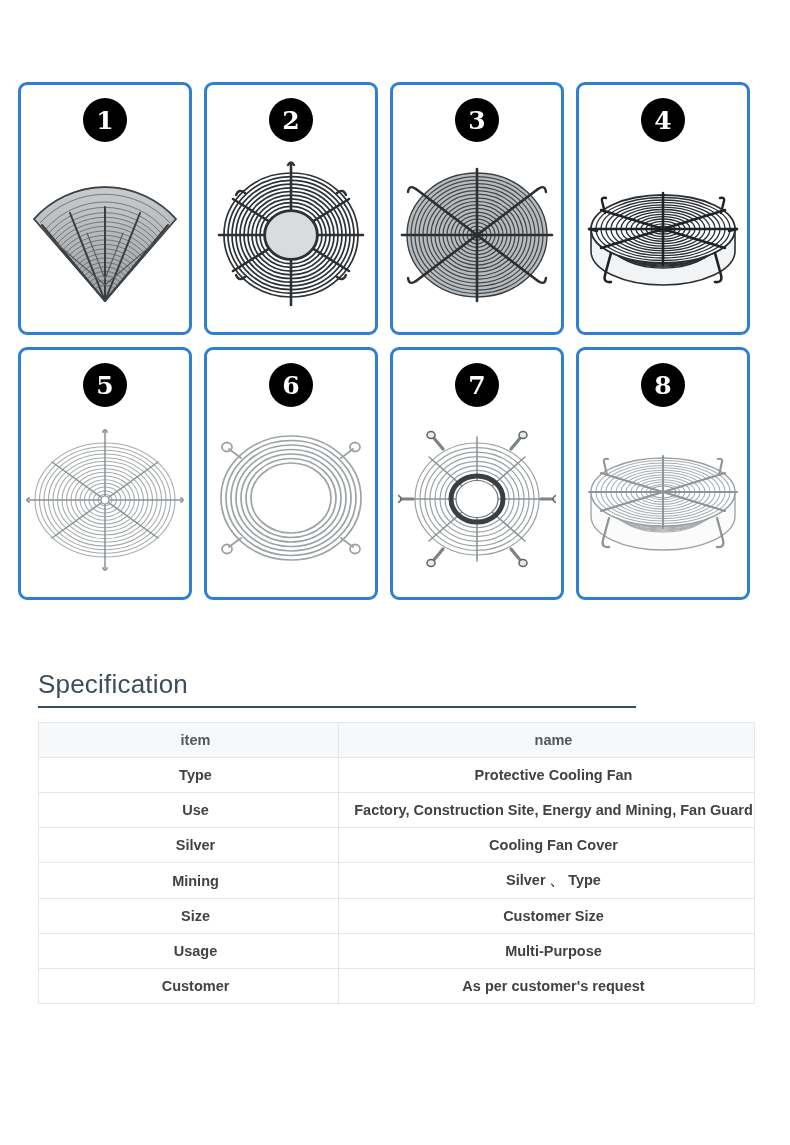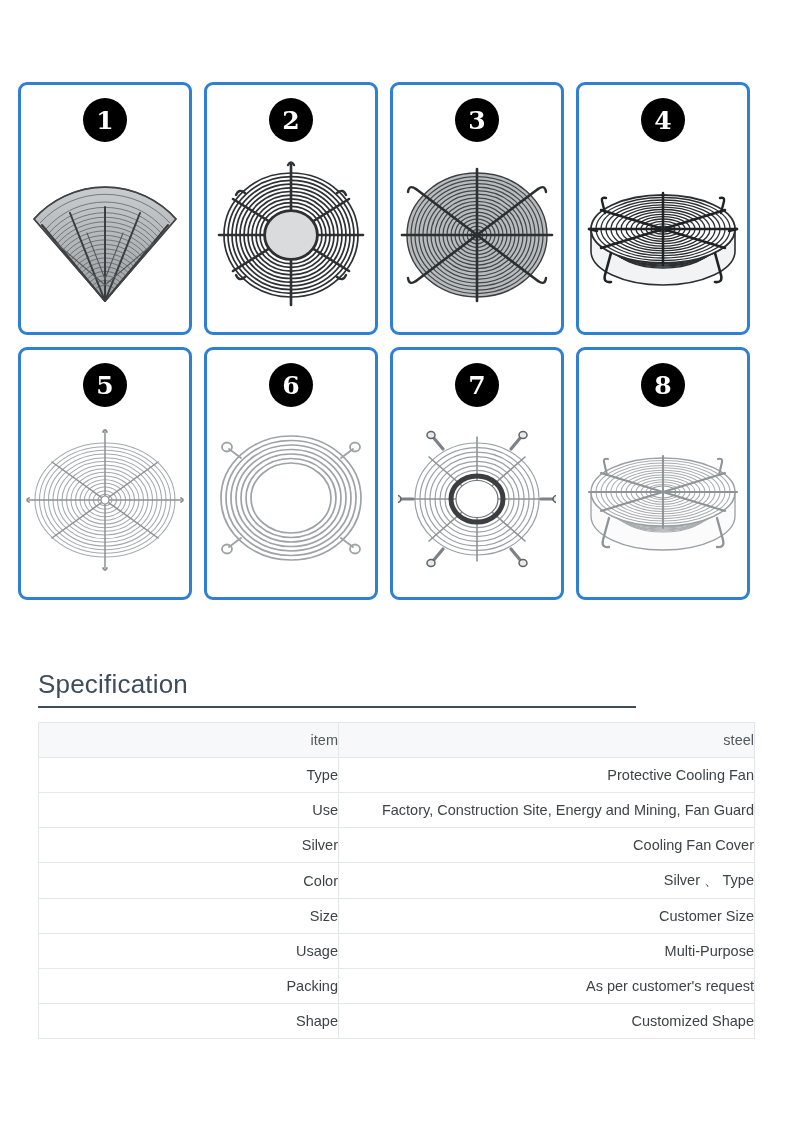--- a/index.html
+++ b/index.html
@@ -87,22 +87,22 @@
   }
   .spec-table {
     margin: 14px 36px 0 38px;
     border-collapse: collapse;
     width: 716px;
     table-layout: fixed;
   }
   .spec-table th,
   .spec-table td {
     border: 1px solid #e4e7e9;
-    font-weight: normal;
-    text-align: right;
+    font-weight: bold;
+    text-align: center;
     font-size: 14.5px;
     color: #3f4346;
     padding: 8px 0 8px 14px;
     height: 18px;
     vertical-align: middle;
     white-space: nowrap;
     overflow: hidden;
     text-overflow: ellipsis;
   }
   .spec-table th { background: #f6f8f9; color: #53585c; }
@@ -471,51 +471,47 @@
   <div class="spec-rule"></div>
 
   <table class="spec-table">
     <colgroup>
         <col class="col-item">
         <col class="col-value">
       </colgroup>
     <thead>
       <tr>
         <th>item</th>
-        <th>steel</th>
+        <th>name</th>
       </tr>
     </thead>
     <tbody>
       <tr>
         <td>Type</td>
         <td>Protective Cooling Fan</td>
       </tr>
       <tr>
         <td>Use</td>
         <td>Factory, Construction Site, Energy and Mining, Fan Guard</td>
       </tr>
       <tr>
         <td>Silver</td>
         <td>Cooling Fan Cover</td>
       </tr>
       <tr>
-        <td>Color</td>
+        <td>Mining</td>
         <td>Silver 、 Type</td>
       </tr>
       <tr>
         <td>Size</td>
         <td>Customer Size</td>
       </tr>
       <tr>
         <td>Usage</td>
         <td>Multi-Purpose</td>
       </tr>
       <tr>
-        <td>Packing</td>
+        <td>Customer</td>
         <td>As per customer's request</td>
-      </tr>
-      <tr>
-        <td>Shape</td>
-        <td>Customized Shape</td>
       </tr>
     </tbody>
   </table>
 </div>
 
 </body></html>

